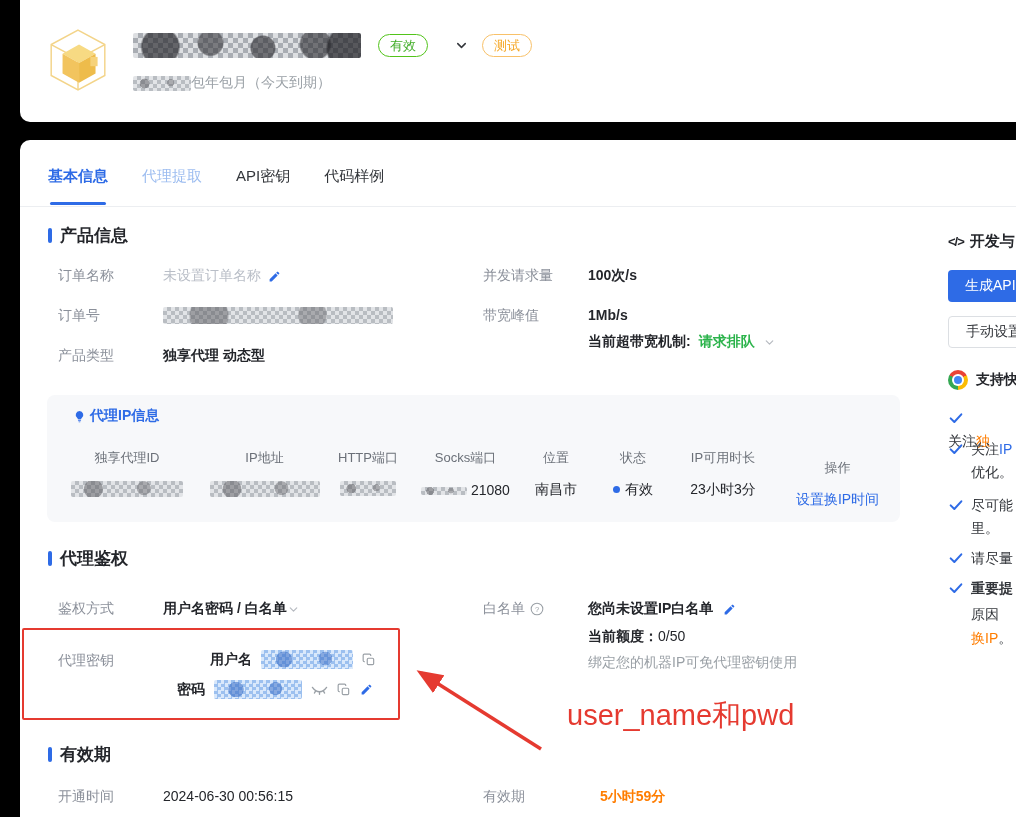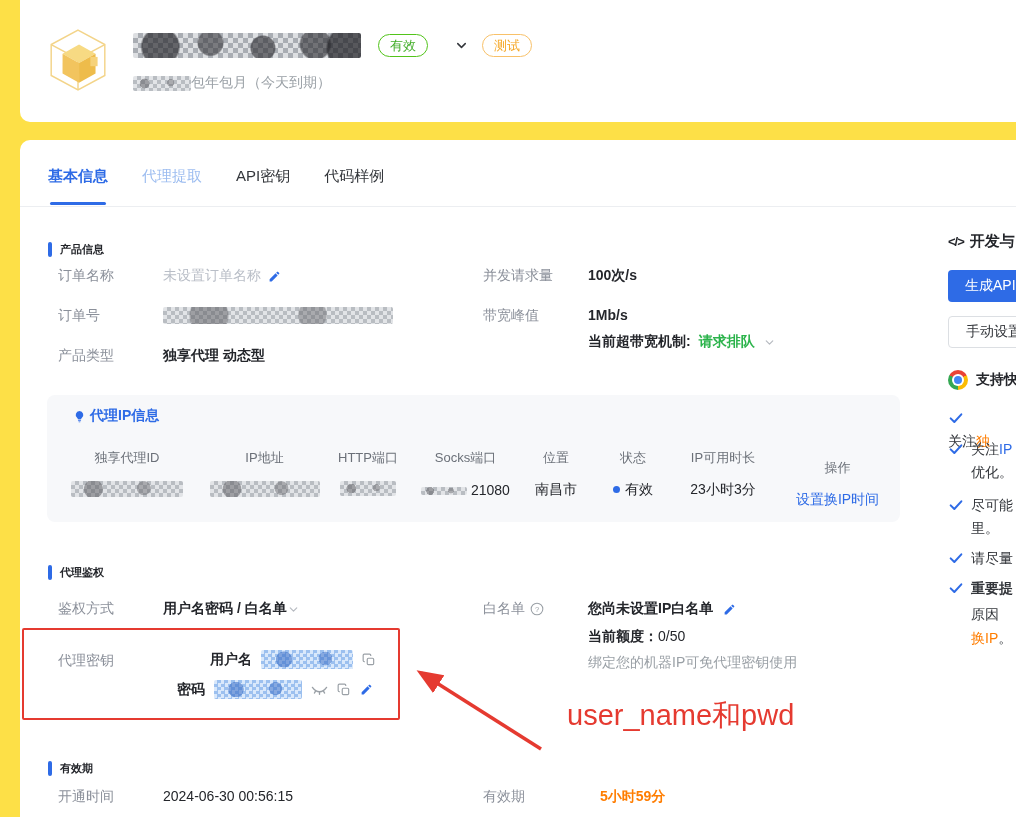--- a/index.html
+++ b/index.html
@@ -1,17 +1,17 @@
 <!DOCTYPE html>
 <html><head>
 <meta charset="utf-8">
 <style>
   html,body{margin:0;padding:0;}
   body{font-family:"Liberation Sans","DejaVu Sans",sans-serif;}
-  .page{position:relative;width:1016px;height:817px;background:#fde047;overflow:hidden;color:#24262b;}
+  .page{position:relative;width:1016px;height:817px;background:#000000;overflow:hidden;color:#24262b;}
   .card{position:absolute;background:#fff;border-radius:10px;}
   .top-card{left:20px;top:-12px;width:1050px;height:134px;}
   .main-card{left:20px;top:140px;width:1050px;height:700px;}
 
   
   .mz{display:inline-block;border-radius:2px;
       background:repeating-conic-gradient(#c4c8cd 0% 25%,#e4e6e9 0% 50%) 0 0/8px 8px;}
   .mz-dark{background:
       radial-gradient(circle at 12% 55%,rgba(35,35,40,.65) 0 9%,transparent 10%),
       radial-gradient(circle at 34% 40%,rgba(55,55,60,.6) 0 8%,transparent 9%),
@@ -41,21 +41,21 @@
   .green{color:#2bb34b;}
   .orange{color:#ff7d00;}
 
   .tabs{position:absolute;left:28px;top:27px;display:flex;gap:34px;font-size:15px;}
   .tab{color:#33363b;cursor:pointer;position:relative;padding-bottom:19px;}
   .tab-active{color:#2e6be6;font-weight:bold;}
   .tab-active::after{content:"";position:absolute;left:2px;right:2px;bottom:0;height:3px;background:#2e6be6;border-radius:2px;}
   .tab-hover{color:#9dbdf0;}
   .tabs-divider{position:absolute;left:0;top:66px;width:100%;height:1px;background:#eceef1;}
 
-  .sec{position:absolute;left:28px;font-size:11px;font-weight:bold;color:#24262b;display:flex;align-items:center;margin-top:18px;}
+  .sec{position:absolute;left:28px;font-size:17px;font-weight:bold;color:#24262b;display:flex;align-items:center;}
   .sec::before{content:"";display:inline-block;width:4px;height:15px;background:#2e6be6;border-radius:2px;margin-right:8px;}
 
   .panel{position:absolute;left:27px;top:255px;width:853px;height:127px;background:#f7f8fa;border-radius:8px;}
   .panel-title{position:absolute;left:26px;top:12px;color:#2e6be6;font-weight:bold;font-size:14px;display:flex;align-items:center;gap:4px;}
   .tbl-row{position:absolute;left:0;width:100%;display:flex;align-items:center;}
   .tbl-head{top:44px;color:#6b7078;font-size:13px;}
   .tbl-body{top:76px;font-size:14px;color:#24262b;}
   .tc{text-align:center;flex:none;}
   .c1{width:160px;}.c2{width:115px;}.c3{width:92px;}.c4{width:103px;}.c5{width:78px;}.c6{width:76px;}.c7{width:104px;}.c8{width:125px;margin-top:20px;}
 

